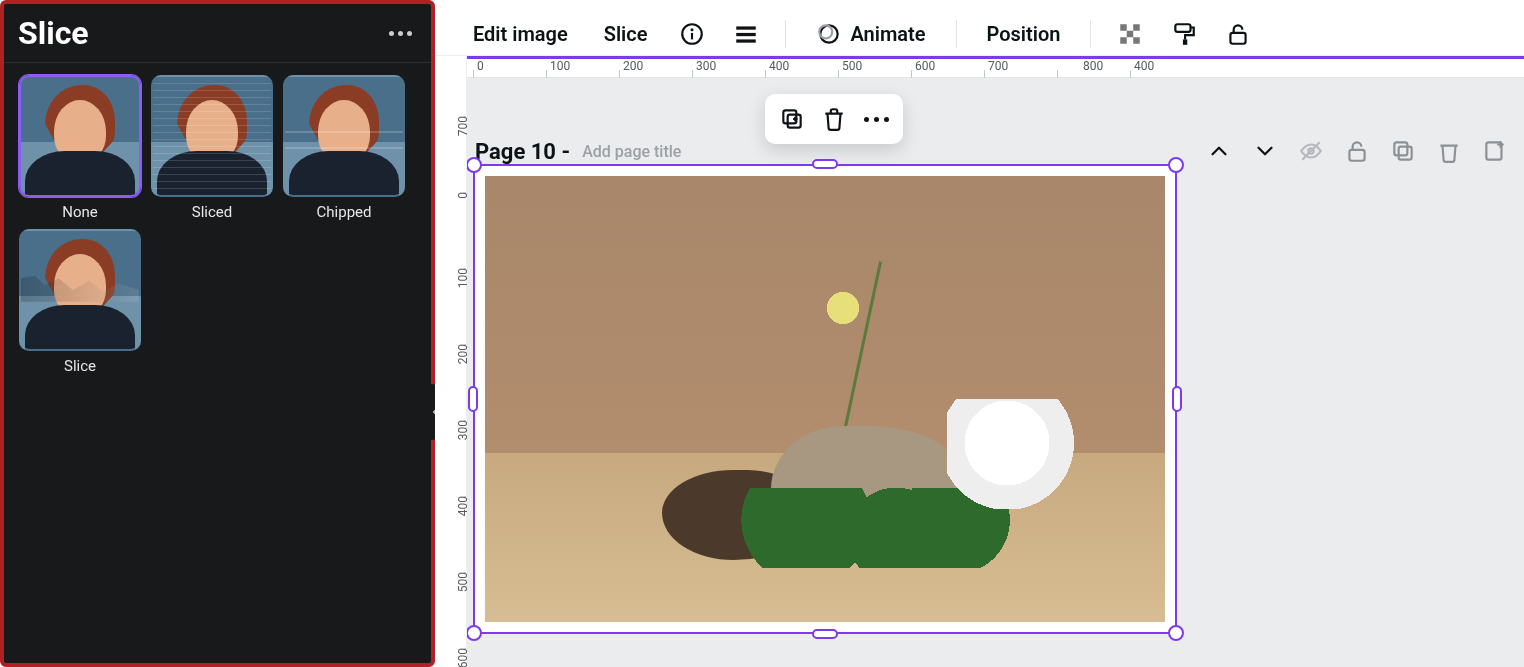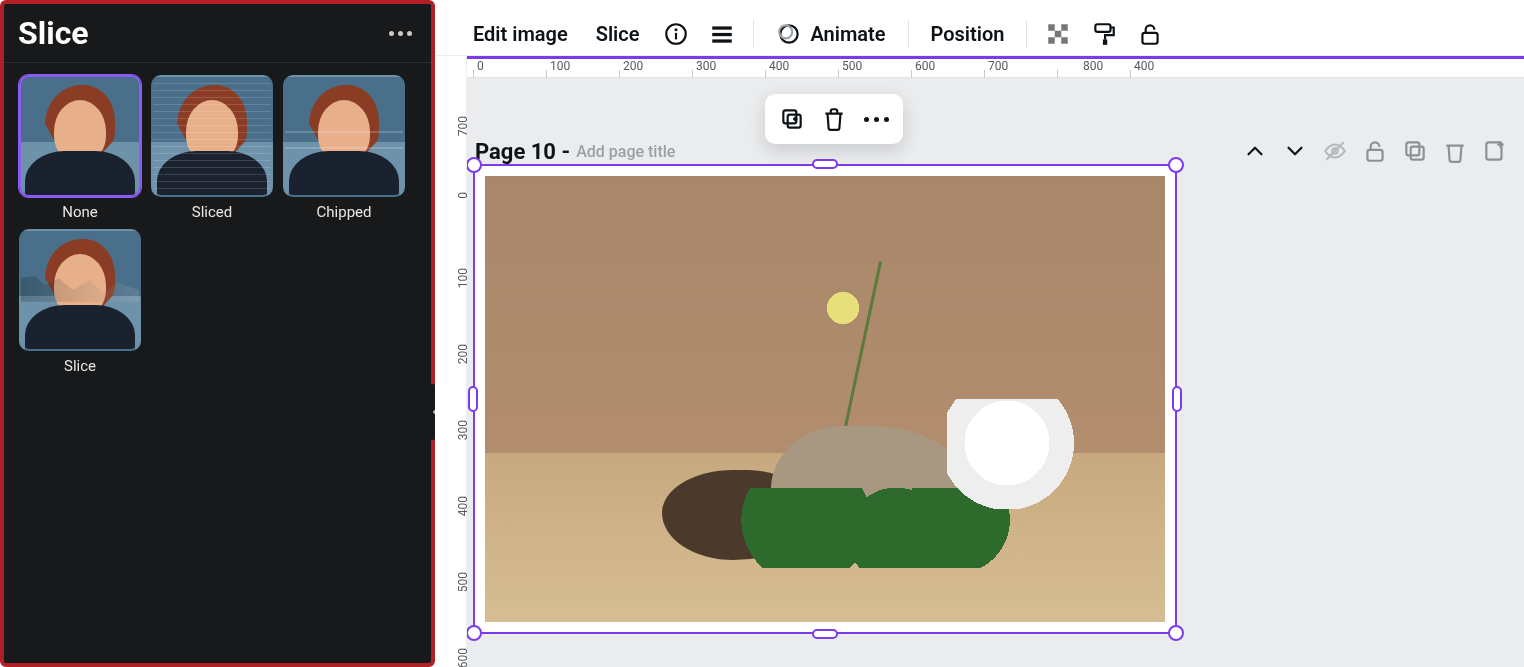--- a/index.html
+++ b/index.html
@@ -60,21 +60,21 @@
   }
   
   .collapse-handle {
     position:absolute; right:-16px; top:380px; width:20px; height:56px;
     background:#18191b; border-radius: 0 16px 16px 0; display:flex;align-items:center;justify-content:center;
     color:#bbb; cursor:pointer;
   }
   
   .editor { flex:1; display:flex; flex-direction:column; background:#fff; }
   .toolbar {
-    height:56px; display:flex; align-items:center; gap:0; padding: 12px 8px 0 24px;
+    height:56px; display:flex; align-items:center; gap:8px; padding: 12px 8px 0 24px;
     border-bottom: 1px solid #eceef0; background:#fff;
   }
   .tb-item { padding: 8px 14px; font-size:20px; font-weight:600; color:#0d1216; cursor:pointer; display:flex;align-items:center;gap:8px;}
   .tb-icon-only { padding: 4px 10px; cursor:pointer; display:flex;align-items:center;justify-content:center; }
   .tb-sep { width:1px; height:28px; background:#e1e3e6; margin:0 8px; }
   .icon-svg { width:26px; height:26px; }
   .workspace { flex:1; display:flex; background:#ebecee; position:relative; }
   .vruler {
     width:32px; background:#fff; position:relative;
     border-right:1px solid #eceef0;
@@ -90,21 +90,21 @@
   .hruler .line { position:absolute; top:0; left:0; right:0; height:3px; background:#7c3aed;}
   .hruler .segmark { position:absolute; top:14px; width:1px; height:8px; background:#c5c8cc; }
   .floating-bar {
     position:absolute; top:38px; left:298px; background:#fff; border-radius:10px;
     box-shadow: 0 6px 18px rgba(0,0,0,.15); display:flex; gap:4px; padding:6px 8px;
     align-items:center;
   }
   .fb-btn { width:38px;height:38px; display:flex;align-items:center;justify-content:center; cursor:pointer; border-radius:6px;}
   .page-header {
     position:absolute; top:70px; left:0; right:0; padding: 8px 12px 8px 8px;
-    display:flex; align-items:center; gap:6px;
+    display:flex; align-items:center; gap:12px;
   }
   .page-label { font-size:22px; font-weight:700; color:#0d1216; }
   .page-title-placeholder { font-size:16px; font-weight:500; color:#9aa0a6; }
   .ph-spacer { flex:1; }
   .ph-icon { width:34px;height:34px; display:flex;align-items:center;justify-content:center; cursor:pointer;}
   .canvas-frame {
     position:absolute; top:108px; left:6px; width:704px; height:470px;
     background:#fff; border:2px solid #7c3aed; outline: 1px solid rgba(124,58,237,.0);
   }
   .cf-handle { position:absolute; width:16px;height:16px; background:#fff; border:2px solid #7c3aed; border-radius:50%; }

